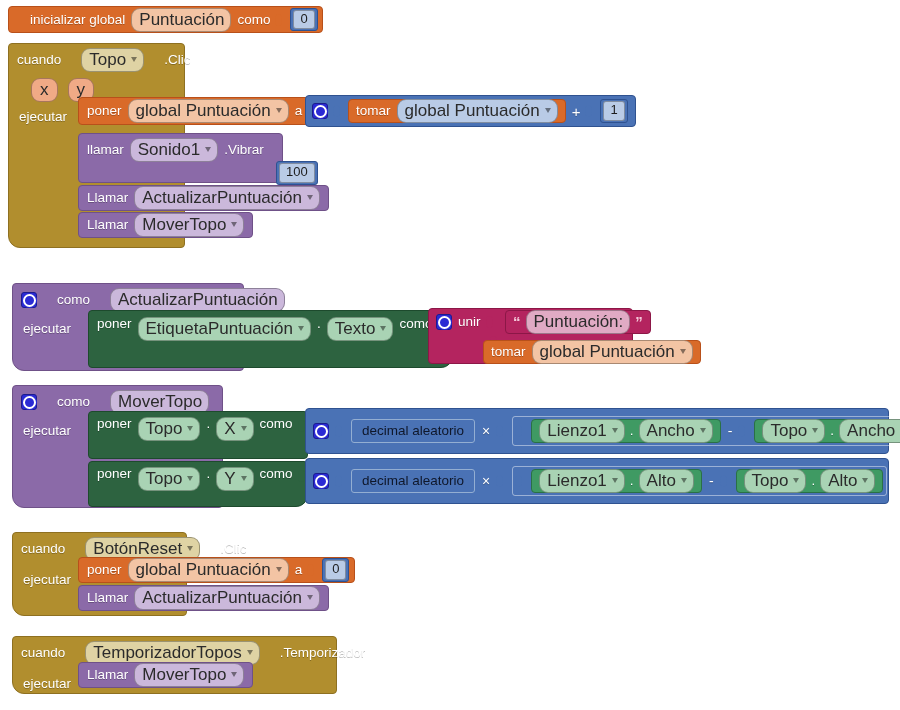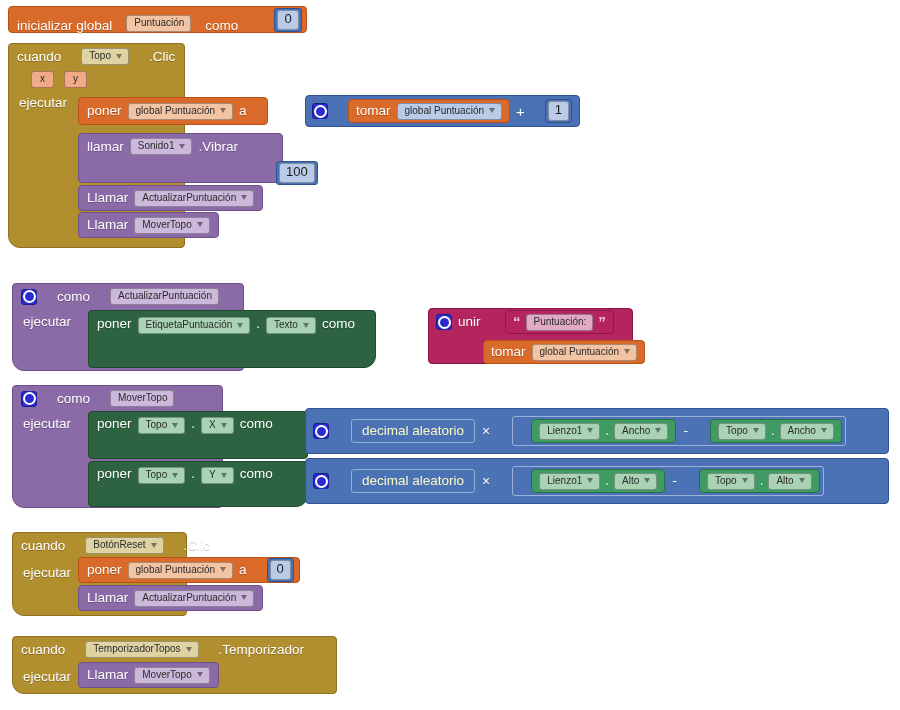--- a/index.html
+++ b/index.html
@@ -20,23 +20,23 @@
     color: #ffffff;
     font-size: 13.5px;
     white-space: nowrap;
     line-height: 1;
     text-shadow: 0 1px 0 rgba(0,0,0,.25);
   }
 
   
   .fld {
     display: inline-flex; align-items: center; gap: 4px;
-    border-radius: 3px;
+    border-radius: 9px;
     padding: 2px 6px 3px 7px;
-    font-size: 10px; line-height: 1;
+    font-size: 17px; line-height: 1;
     color: #2b2b2b;
     white-space: nowrap;
     border: 1px solid rgba(0,0,0,.30);
   }
   .caret {
     width: 0; height: 0;
     border-left: 3.5px solid transparent;
     border-right: 3.5px solid transparent;
     border-top: 5px solid rgba(0,0,0,.45);
     margin-left: 1px;
@@ -87,21 +87,21 @@
     padding: 1px 2px;
   }
   .num > span {
     background: #b9cbe6; border: 1px solid rgba(0,0,0,.3); border-radius: 3px;
     padding: 1px 6px 2px; font-size: 13px; color: #1d1d1d; line-height: 1.15;
   }
 
   
   .framed {
     border: 1px solid #93aed2; border-radius: 3px;
-    padding: 3px 10px 4px; font-size: 13.5px; color: #fef9c3;
+    padding: 3px 10px 4px; font-size: 13.5px; color: #0f172a;
     background: #4a72b5; white-space: nowrap;
   }
 
   
   .grp {
     border: 1px solid rgba(255,255,255,.45);
     border-radius: 3px;
     display: flex; align-items: center;
     padding: 2px 3px;
   }
@@ -111,21 +111,21 @@
   
   .do-lbl { padding: 6px 8px 0 10px; }
 
   .quote { color: #f4c8d9; font-size: 15px; font-weight: bold; line-height: 0.8; }
 </style>
 </head>
 <body>
 
 <div id="canvas">
 
-  <div class="blk c-var" style="left:8px; top:6px; height:27px; display:flex; align-items:flex-end; padding:0 4px 0 8px; gap:14px;">
+  <div class="blk c-var" style="left:8px; top:6px; height:27px; display:flex; align-items:center; padding:0 4px 0 21px; gap:6px;">
     <span class="lbl">inicializar global</span>
     <span class="fld">
       <span>Puntuación</span>
     </span>
     <span class="lbl">como</span>
     <span style="color:#d96a29; display:flex;">
         <span class="plug"></span>
       </span>
     <span class="num">
       <span>0</span>

